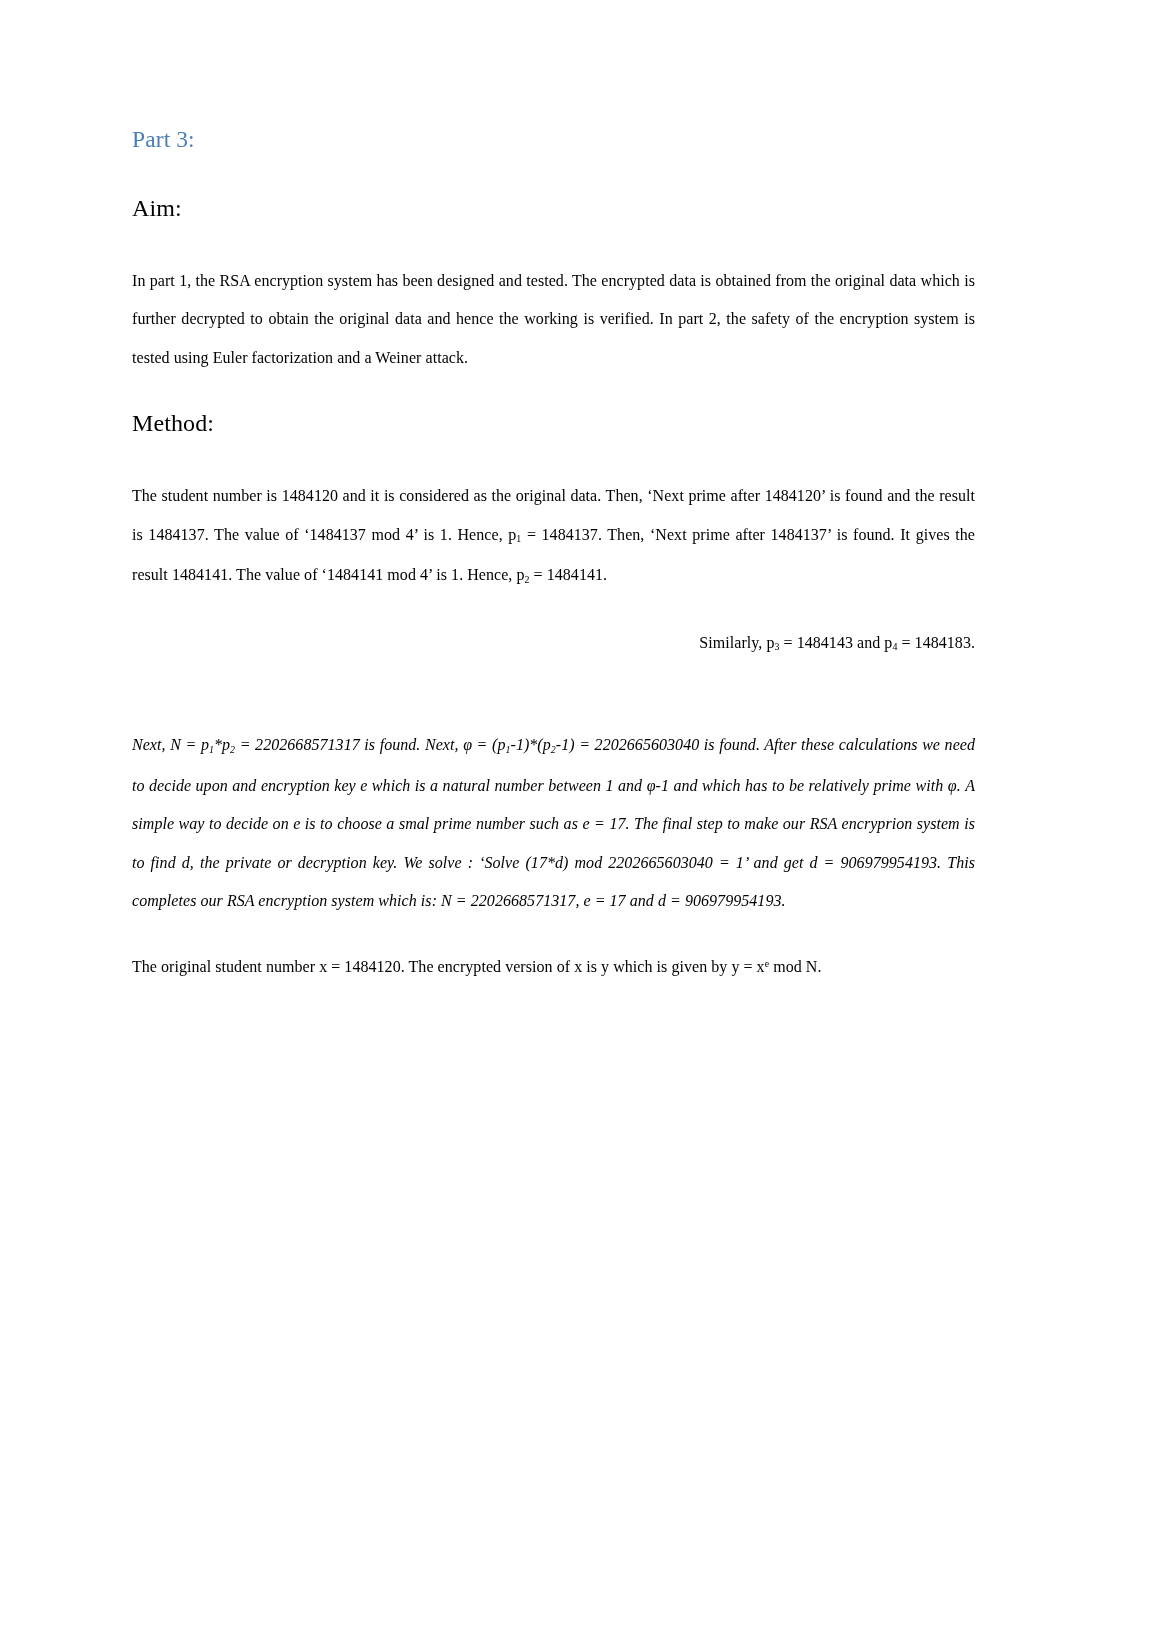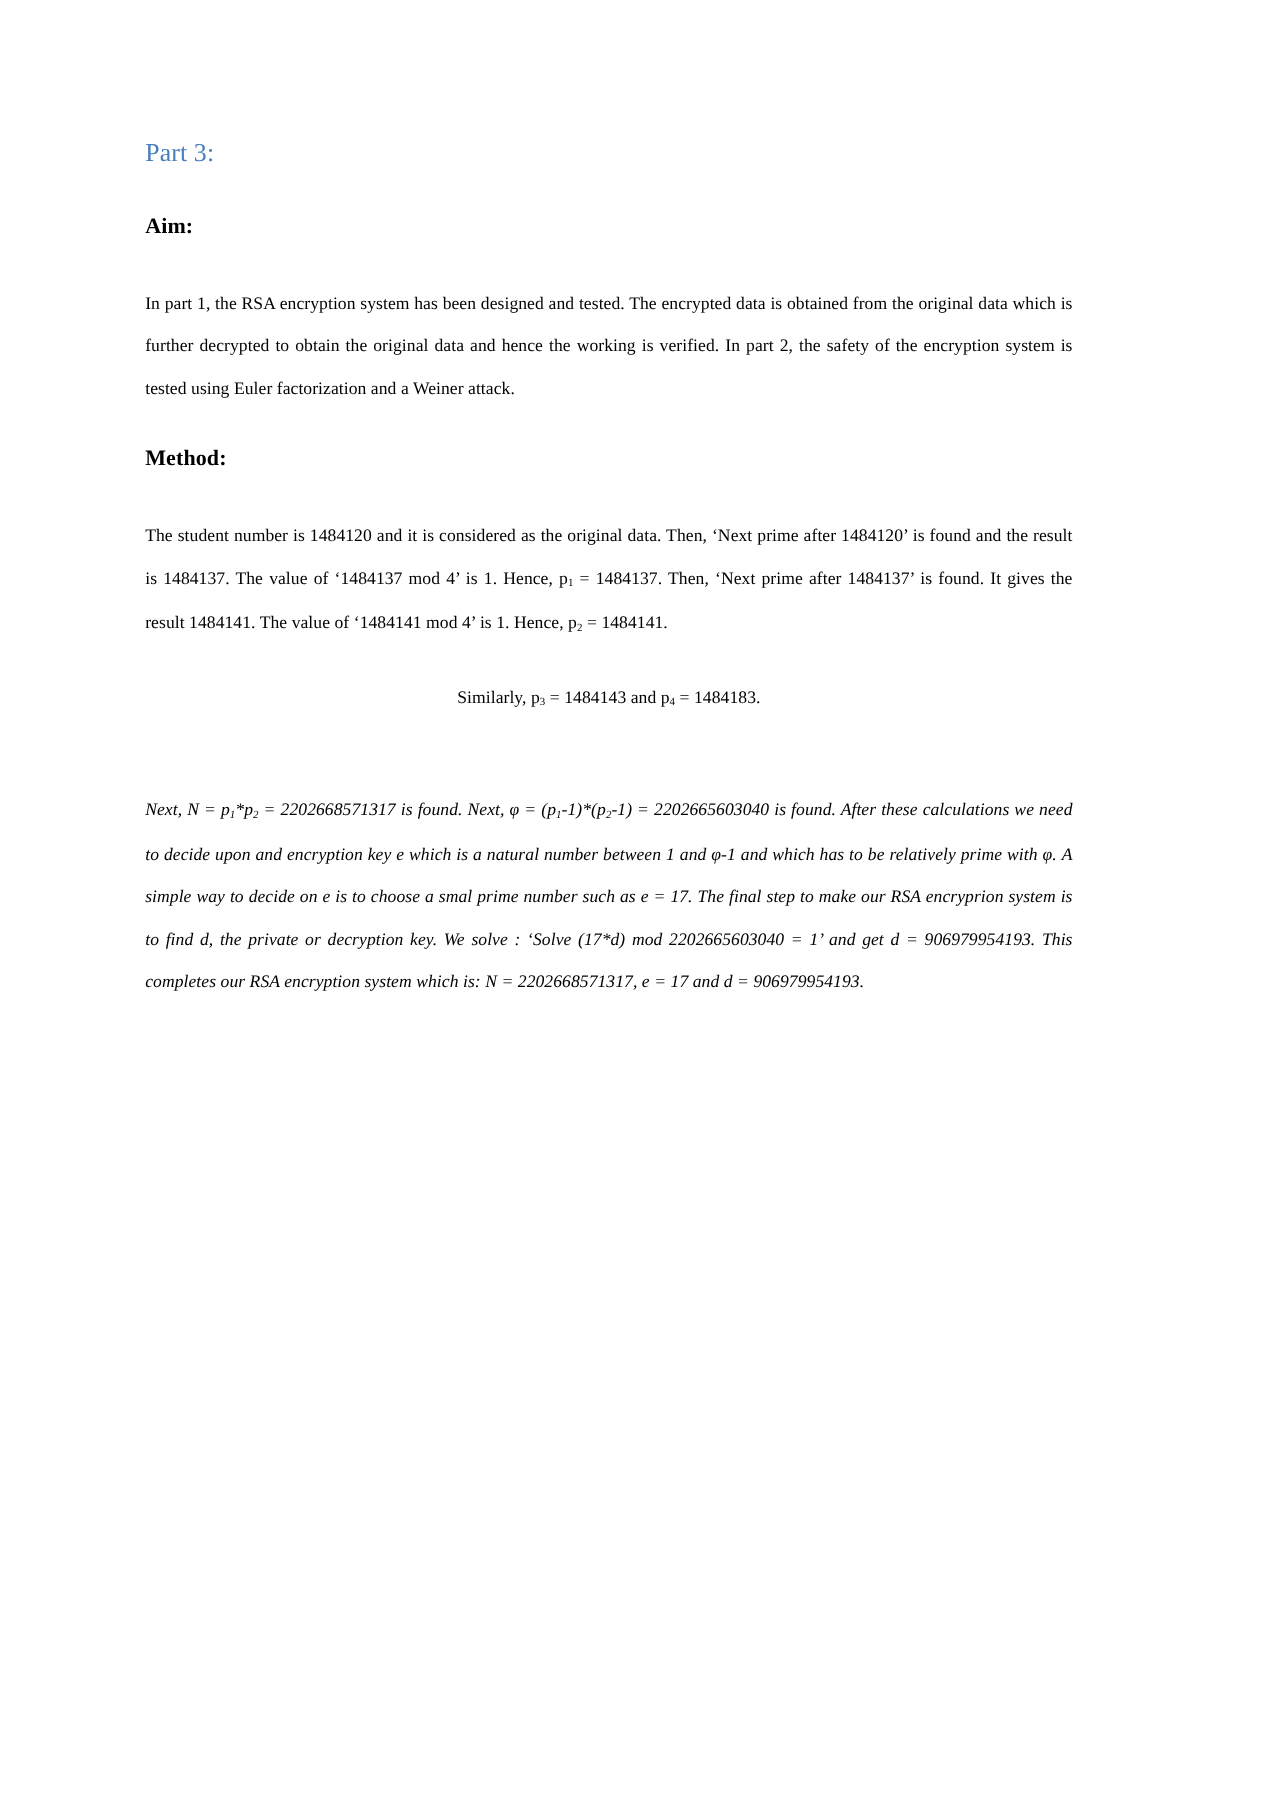--- a/index.html
+++ b/index.html
@@ -27,36 +27,36 @@
   }
   .section-title {
     font-size: 23.5px;
     line-height: 1.0;
     color: #4a7ebb;
     font-weight: normal;
     margin: 0 0 44px 0;
     letter-spacing: 0.1px;
   }
   .heading {
-    font-size: 20px;
-    font-weight: bold;
+    font-size: 24px;
+    font-weight: normal;
     line-height: 1.0;
     margin: 0 0 42px 0;
     letter-spacing: 0.1px;
   }
   p.body {
     font-size: 16px;
     line-height: 38.5px;
     text-align: justify;
     text-justify: inter-word;
     margin: 0 0 27px 0;
     letter-spacing: 0.05px;
   }
   p.body.last-left {
-    text-align: center;
+    text-align: right;
   }
   p.gap-before {
     margin-top: 62px;
     font-style: italic;
   }
   sub {
     font-size: 0.62em;
     vertical-align: baseline;
     position: relative;
     bottom: -0.28em;
@@ -83,16 +83,17 @@
     <div class="heading" style="margin-top:34px;">Method:</div>
 
 
 
     <p class="body"><span>The student number is 1484120 and it is considered as the original data. Then, ‘Next prime after 1484120’ is found and the result is 1484137. The value of ‘1484137  mod 4’ is 1. Hence, p</span><sub>1</sub><span> = 1484137. Then,   ‘Next prime after 1484137’ is found.  It gives the result 1484141. The value of ‘1484141  mod 4’ is 1. Hence, p</span><sub>2</sub><span> = 1484141.</span></p>
 
     <p class="body last-left"><span>Similarly, p</span><sub>3</sub><span> = 1484143 and p</span><sub>4</sub><span> = 1484183.</span></p>
 
     <p class="body gap-before"><span>Next,   N = p</span><sub>1</sub><span>*p</span><sub>2</sub><span> = 2202668571317 is found. Next, φ = (p</span><sub>1</sub><span>-1)*(p</span><sub>2</sub><span>-1) = 2202665603040 is found. After these calculations we need to decide upon and encryption key e which is a natural number between 1 and φ-1 and which has to be relatively prime with φ. A simple way to decide on e is to choose a smal prime number such as e = 17. The final step to make our RSA encryprion system is to find d, the private or decryption key. We solve : ‘Solve (17*d) mod 2202665603040 = 1’ and get d = 906979954193. This completes our RSA encryption system which is: N = 2202668571317, e = 17 and d = 906979954193.</span></p>
 
+    <p class="body"><span>The original student number x = 1484120. The encrypted version of x is y which is given by y = x</span><sup>e</sup><span> mod N.</span></p>
 
 
   </div>
 </div>
 
 </body></html>

